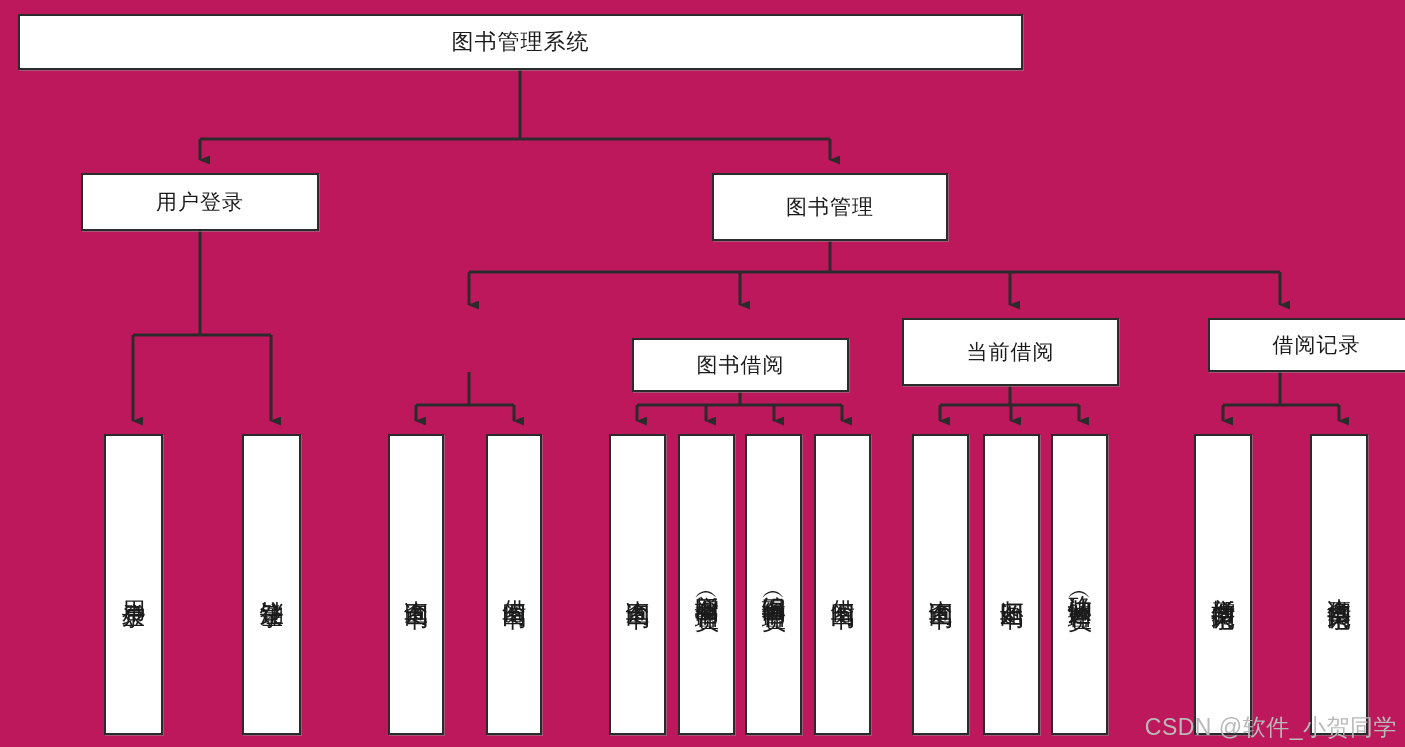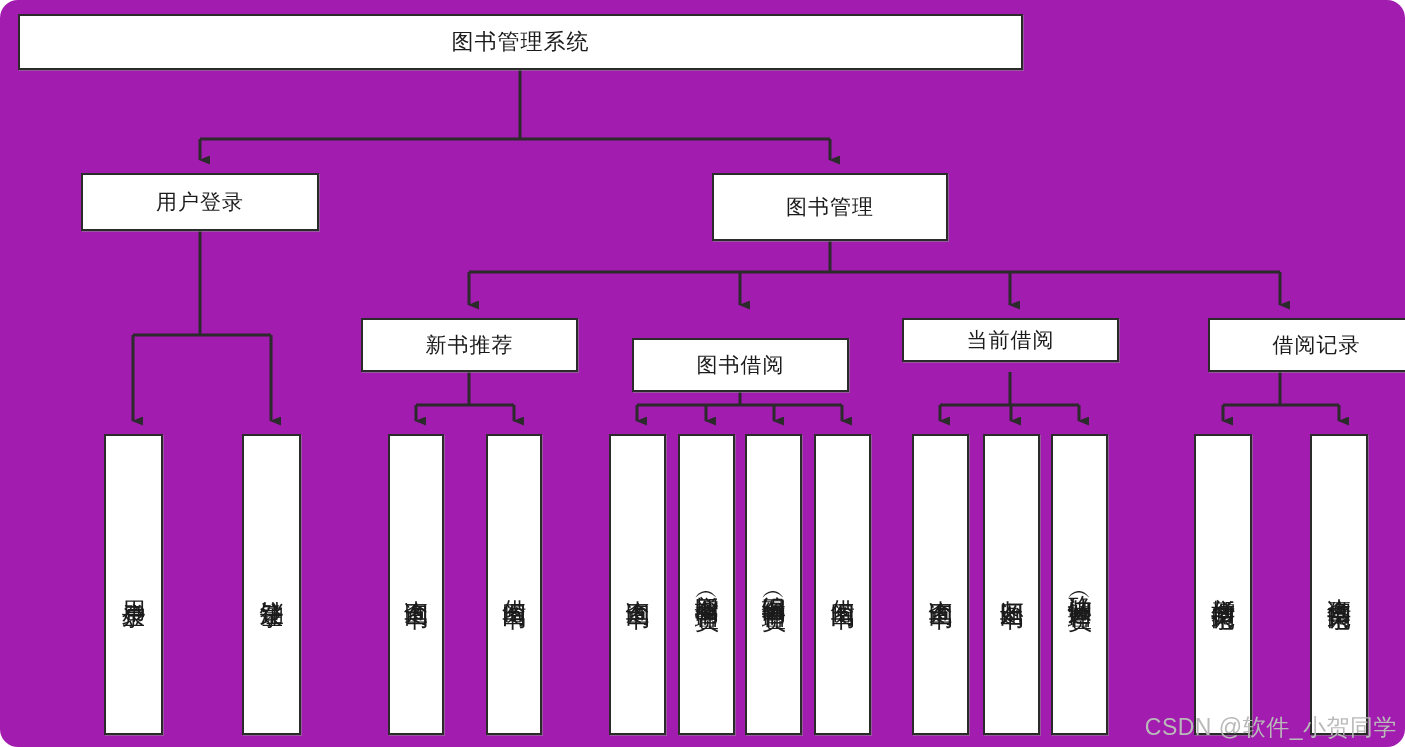--- a/index.html
+++ b/index.html
@@ -7,23 +7,22 @@
     padding: 0;
     background: #ffffff;
   }
   body {
     font-family: "Liberation Sans", "DejaVu Sans", sans-serif;
   }
   #canvas {
     position: relative;
     width: 1405px;
     height: 747px;
-    background: #a21caf;
+    background: #be185d;
     overflow: hidden;
-    border-radius: 18px;
   }
   #diagram-svg {
     position: absolute;
     left: 0;
     top: 0;
     width: 1405px;
     height: 747px;
   }
   .node-box {
     position: absolute;
@@ -151,27 +150,24 @@
     <span class="node-label">图书管理系统</span>
   </div>
 
   <div class="node-box level2" style="left:81px; top:173px; width:238px; height:58px;">
     <span class="node-label">用户登录</span>
   </div>
   <div class="node-box level2" style="left:712px; top:173px; width:236px; height:68px;">
     <span class="node-label">图书管理</span>
   </div>
 
-  <div class="node-box level2" style="left:361px; top:318px; width:217px; height:54px;">
-    <span class="node-label">新书推荐</span>
-  </div>
   <div class="node-box level2" style="left:632px; top:318px; width:217px; height:54px;margin-top:20px;">
     <span class="node-label">图书借阅</span>
   </div>
-  <div class="node-box level2" style="left:902px; top:318px; width:217px; height:44px;">
+  <div class="node-box level2" style="left:902px; top:318px; width:217px; height:68px;">
     <span class="node-label">当前借阅</span>
   </div>
   <div class="node-box level2" style="left:1172px; top:318px; width:217px; height:54px;margin-left:36px;">
     <span class="node-label">借阅记录</span>
   </div>
 
   <div class="leaf-box" style="left:104px; top:434px; width:59px; height:301px;">
     <span class="leaf-label">用户登录</span>
   </div>
   <div class="leaf-box" style="left:242px; top:434px; width:59px; height:301px;">

